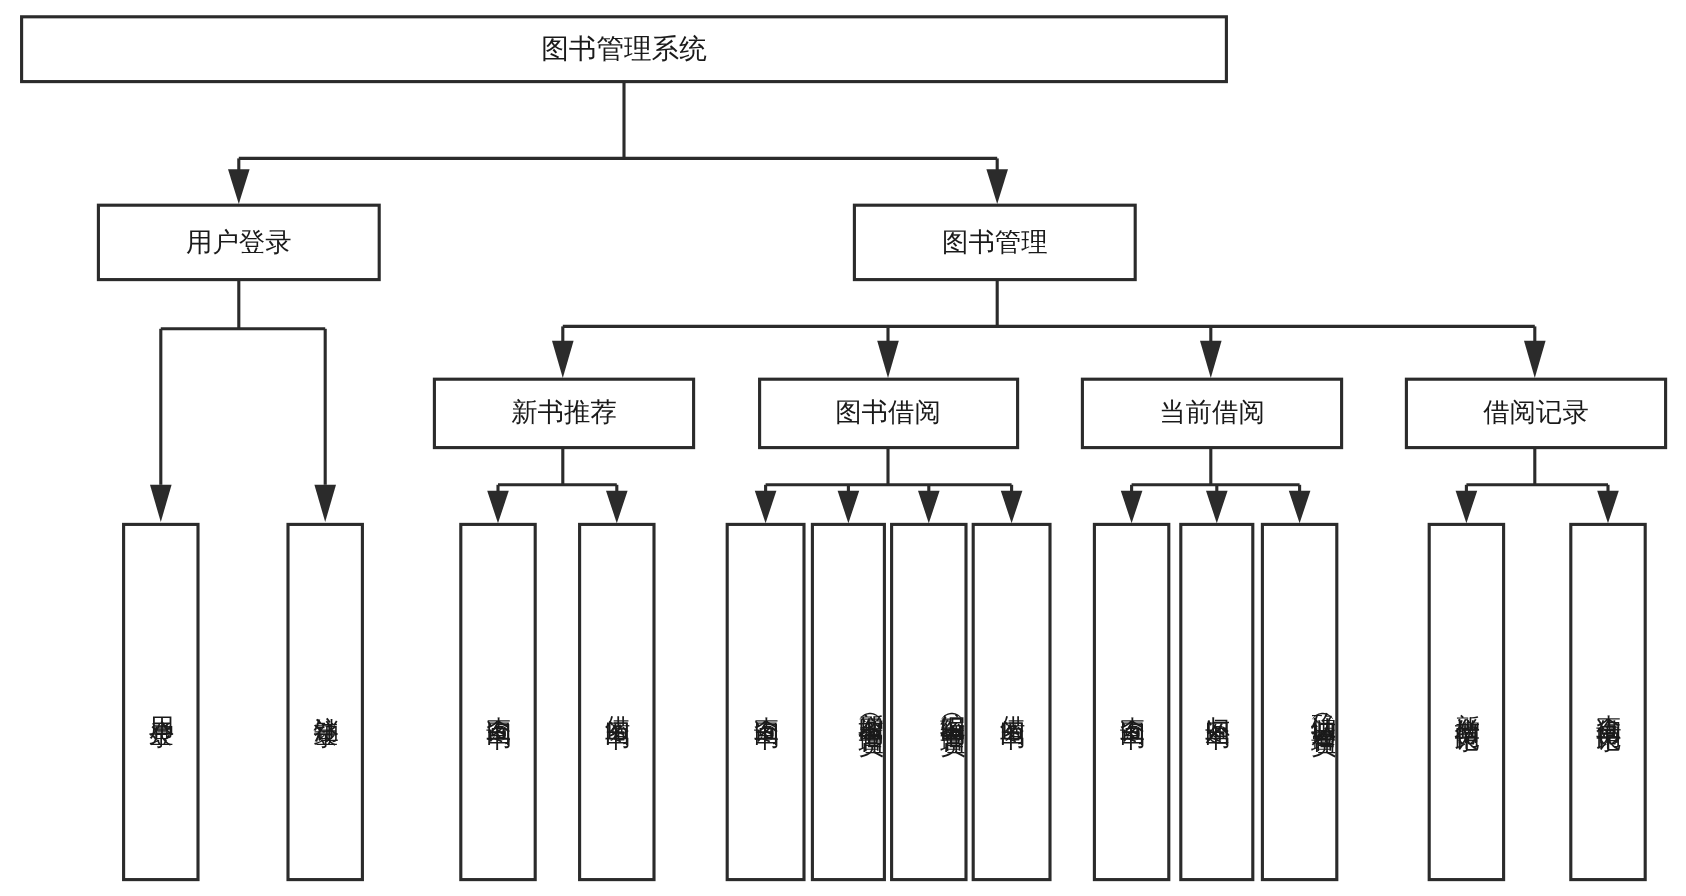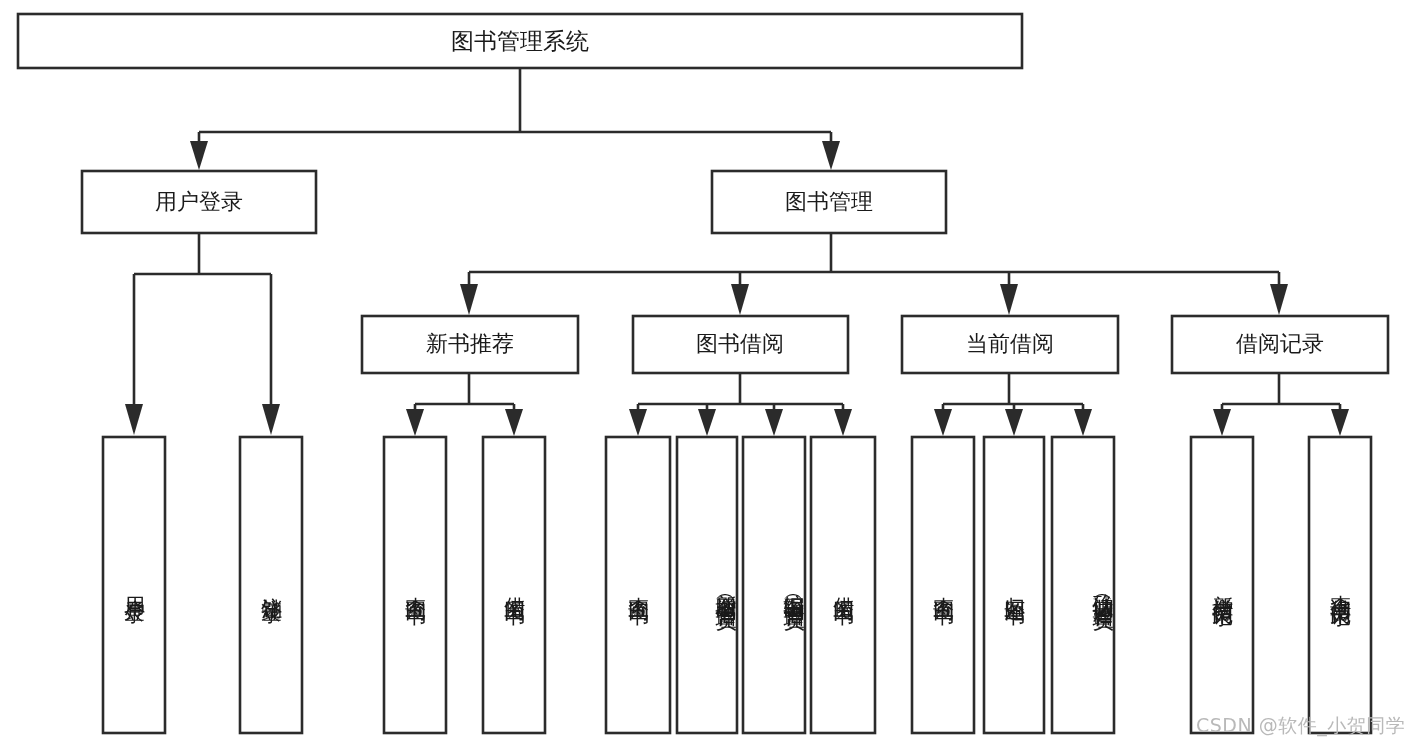--- a/index.html
+++ b/index.html
@@ -203,15 +203,14 @@
   <div class="vlabel" style="left:912px; top:437px; width:62px; height:296px;">查询图书</div>
 
   <div class="vlabel" style="left:984px; top:437px; width:60px; height:296px;">归还图书</div>
 
   <div class="vlabel" style="left:1052px; top:437px; width:62px; height:296px; align-items:flex-start; padding-top:6px; box-sizing:border-box;">确认归还（管理员）</div>
 
   <div class="vlabel" style="left:1191px; top:437px; width:62px; height:296px;">新增借阅记录</div>
 
   <div class="vlabel" style="left:1309px; top:437px; width:62px; height:296px;">查询借阅记录</div>
 
-  <div class="watermark" style="left:1196px; top:713px;">CSDN @软件_小贺同学</div>
 
 </div>
 
 </body></html>

